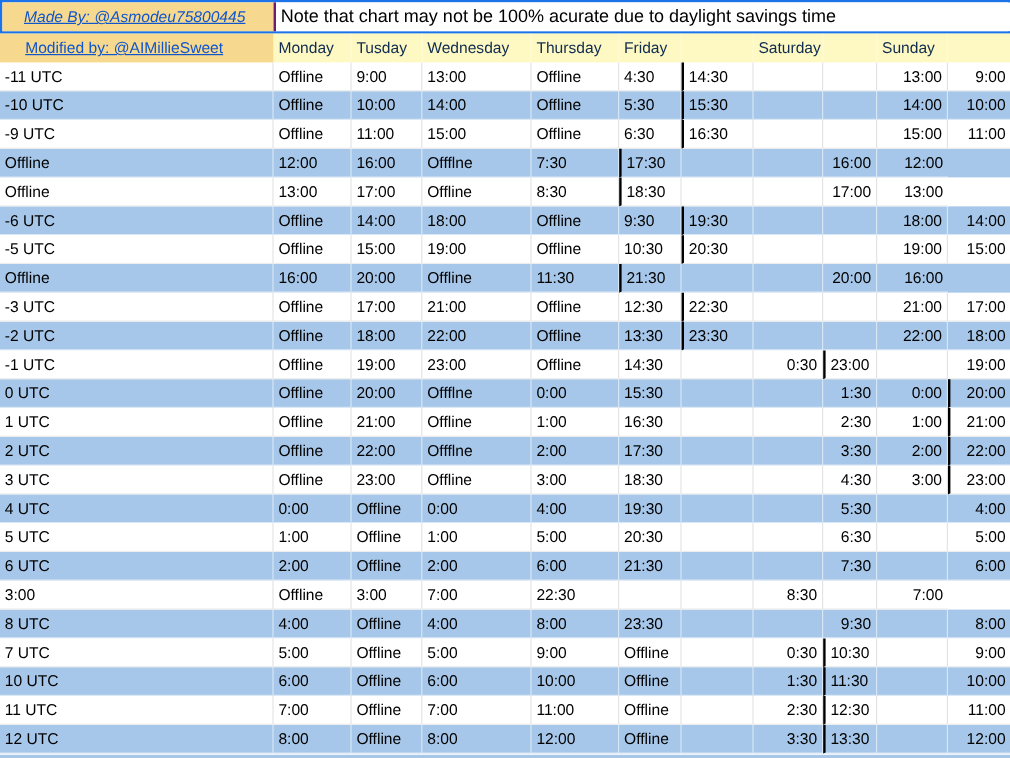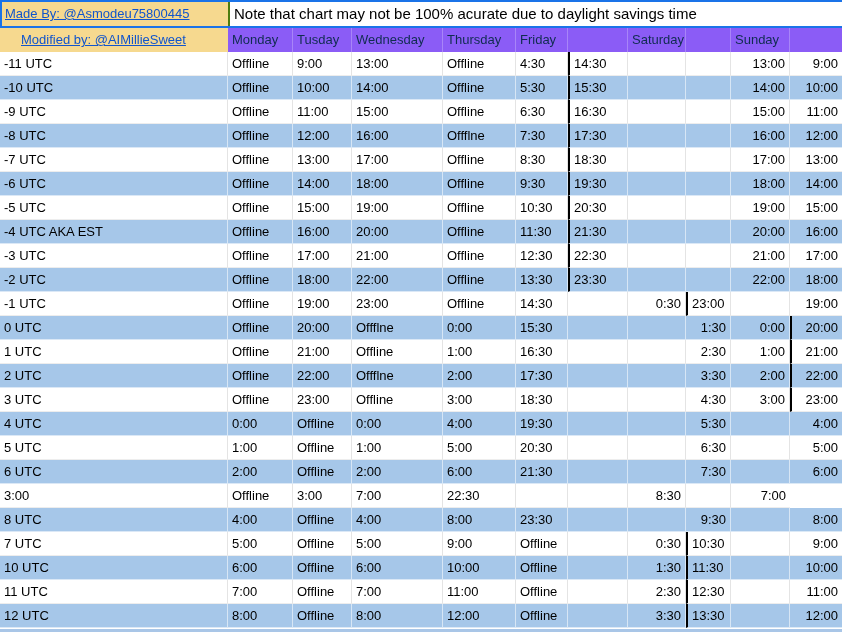--- a/index.html
+++ b/index.html
@@ -13,32 +13,32 @@
   }
   .row, .hdr-row{display:grid;grid-template-columns:228px 65px 59px 91px 73px 52px 60px 58px 45px 59px 52px;}
   
   .top-row{
     display:grid;grid-template-columns:228px 614px;
     height:28px;box-sizing:border-box;
     border:2px solid #1a73e8;
   }
   .made-by{
     background:#f6d98f;box-sizing:border-box;
-    border-right:2px solid #4d7c0f;
-    line-height:24px;padding-left:3px;white-space:nowrap;overflow:hidden;
+    border-right:2px solid #701a75;
+    line-height:24px;padding-left:18px;white-space:nowrap;overflow:hidden;font-style:italic;
   }
   .note{
     background:#fff;line-height:24px;padding-left:4px;
     font-size:15px;white-space:nowrap;overflow:hidden;
   }
   .link{color:#1155cc;text-decoration:underline;cursor:pointer;}
   
   .hdr-row{height:24px;box-sizing:border-box;}
   .hcell{
-    background:#8b5cf6;color:#102c50;line-height:24px;
+    background:#fef9c3;color:#102c50;line-height:24px;
     padding-left:4px;box-sizing:border-box;
     border-right:1px solid rgba(255,255,255,0.25);
     white-space:nowrap;overflow:hidden;
   }
   .hcell.tan{background:#f6d98f;color:#000;border-right:none;padding-left:21px;}
   .hcell.last{border-right:none;}
   
   .row{height:24px;box-sizing:border-box;}
   .row.white{background:#ffffff;}
   .row.blue{background:#a6c7e9;}
@@ -120,34 +120,32 @@
         <div class="cell al">15:00</div>
         <div class="cell al">Offline</div>
         <div class="cell al">6:30</div>
         <div class="cell al bl">16:30</div>
         <div class="cell al"></div>
         <div class="cell al"></div>
         <div class="cell ar">15:00</div>
         <div class="cell ar ck">11:00</div>
       </div>
       <div class="row blue">
-        <div class="cell al">-8 UTC</div>
         <div class="cell al">Offline</div>
         <div class="cell al">12:00</div>
         <div class="cell al">16:00</div>
         <div class="cell al">Offflne</div>
         <div class="cell al">7:30</div>
         <div class="cell al bl">17:30</div>
         <div class="cell al"></div>
         <div class="cell al"></div>
         <div class="cell ar">16:00</div>
         <div class="cell ar ck">12:00</div>
       </div>
       <div class="row white">
-        <div class="cell al">-7 UTC</div>
         <div class="cell al">Offline</div>
         <div class="cell al">13:00</div>
         <div class="cell al">17:00</div>
         <div class="cell al">Offline</div>
         <div class="cell al">8:30</div>
         <div class="cell al bl">18:30</div>
         <div class="cell al"></div>
         <div class="cell al"></div>
         <div class="cell ar">17:00</div>
         <div class="cell ar ck">13:00</div>
@@ -172,21 +170,20 @@
         <div class="cell al">19:00</div>
         <div class="cell al">Offline</div>
         <div class="cell al">10:30</div>
         <div class="cell al bl">20:30</div>
         <div class="cell al"></div>
         <div class="cell al"></div>
         <div class="cell ar">19:00</div>
         <div class="cell ar ck">15:00</div>
       </div>
       <div class="row blue">
-        <div class="cell al">-4 UTC AKA EST</div>
         <div class="cell al">Offline</div>
         <div class="cell al">16:00</div>
         <div class="cell al">20:00</div>
         <div class="cell al">Offline</div>
         <div class="cell al">11:30</div>
         <div class="cell al bl">21:30</div>
         <div class="cell al"></div>
         <div class="cell al"></div>
         <div class="cell ar">20:00</div>
         <div class="cell ar ck">16:00</div>

